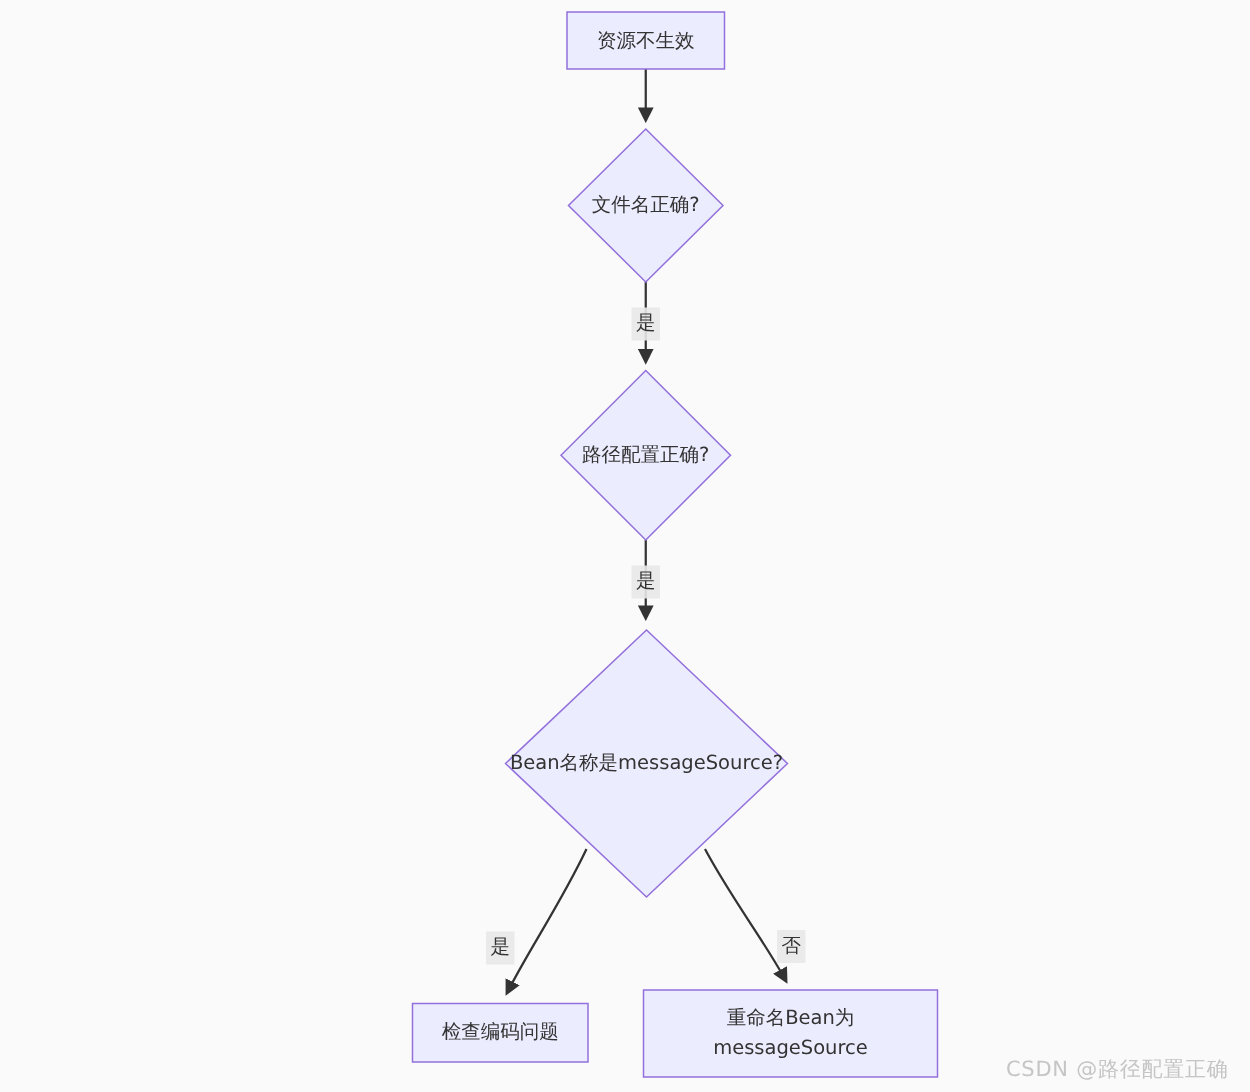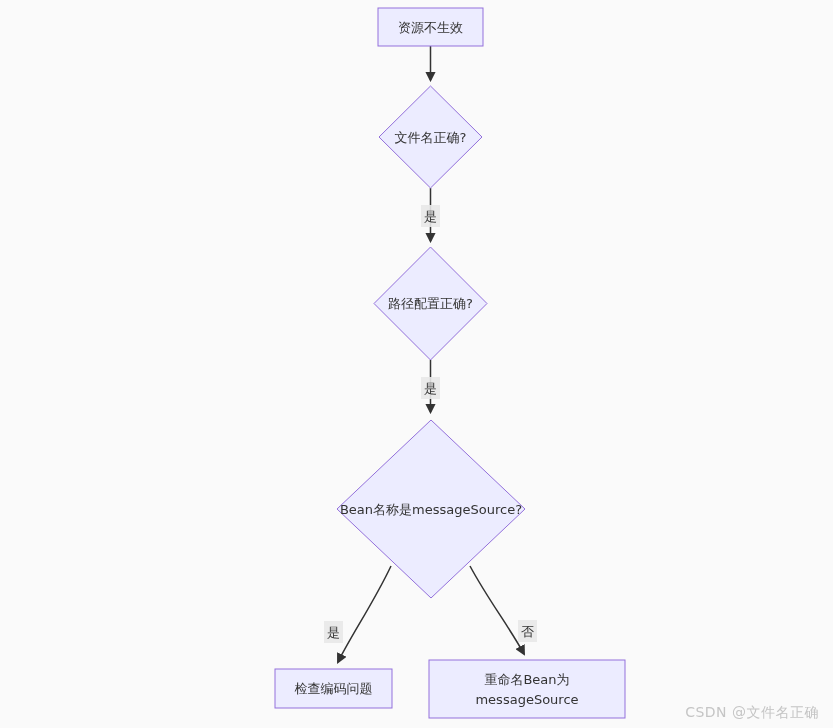--- a/index.html
+++ b/index.html
@@ -116,13 +116,13 @@
     <text class="node-text" x="333.5" y="688.5">检查编码问题</text>
   </g>
 
   <g>
     <rect class="node-rect" x="429" y="660" width="196" height="58"></rect>
     <text class="node-text" x="527" y="679">重命名Bean为</text>
     <text class="node-text" x="527" y="699">messageSource</text>
   </g>
 </svg>
 
-<div class="watermark">CSDN @文件名正确</div>
+<div class="watermark">CSDN @路径配置正确</div>
 
 </body></html>

